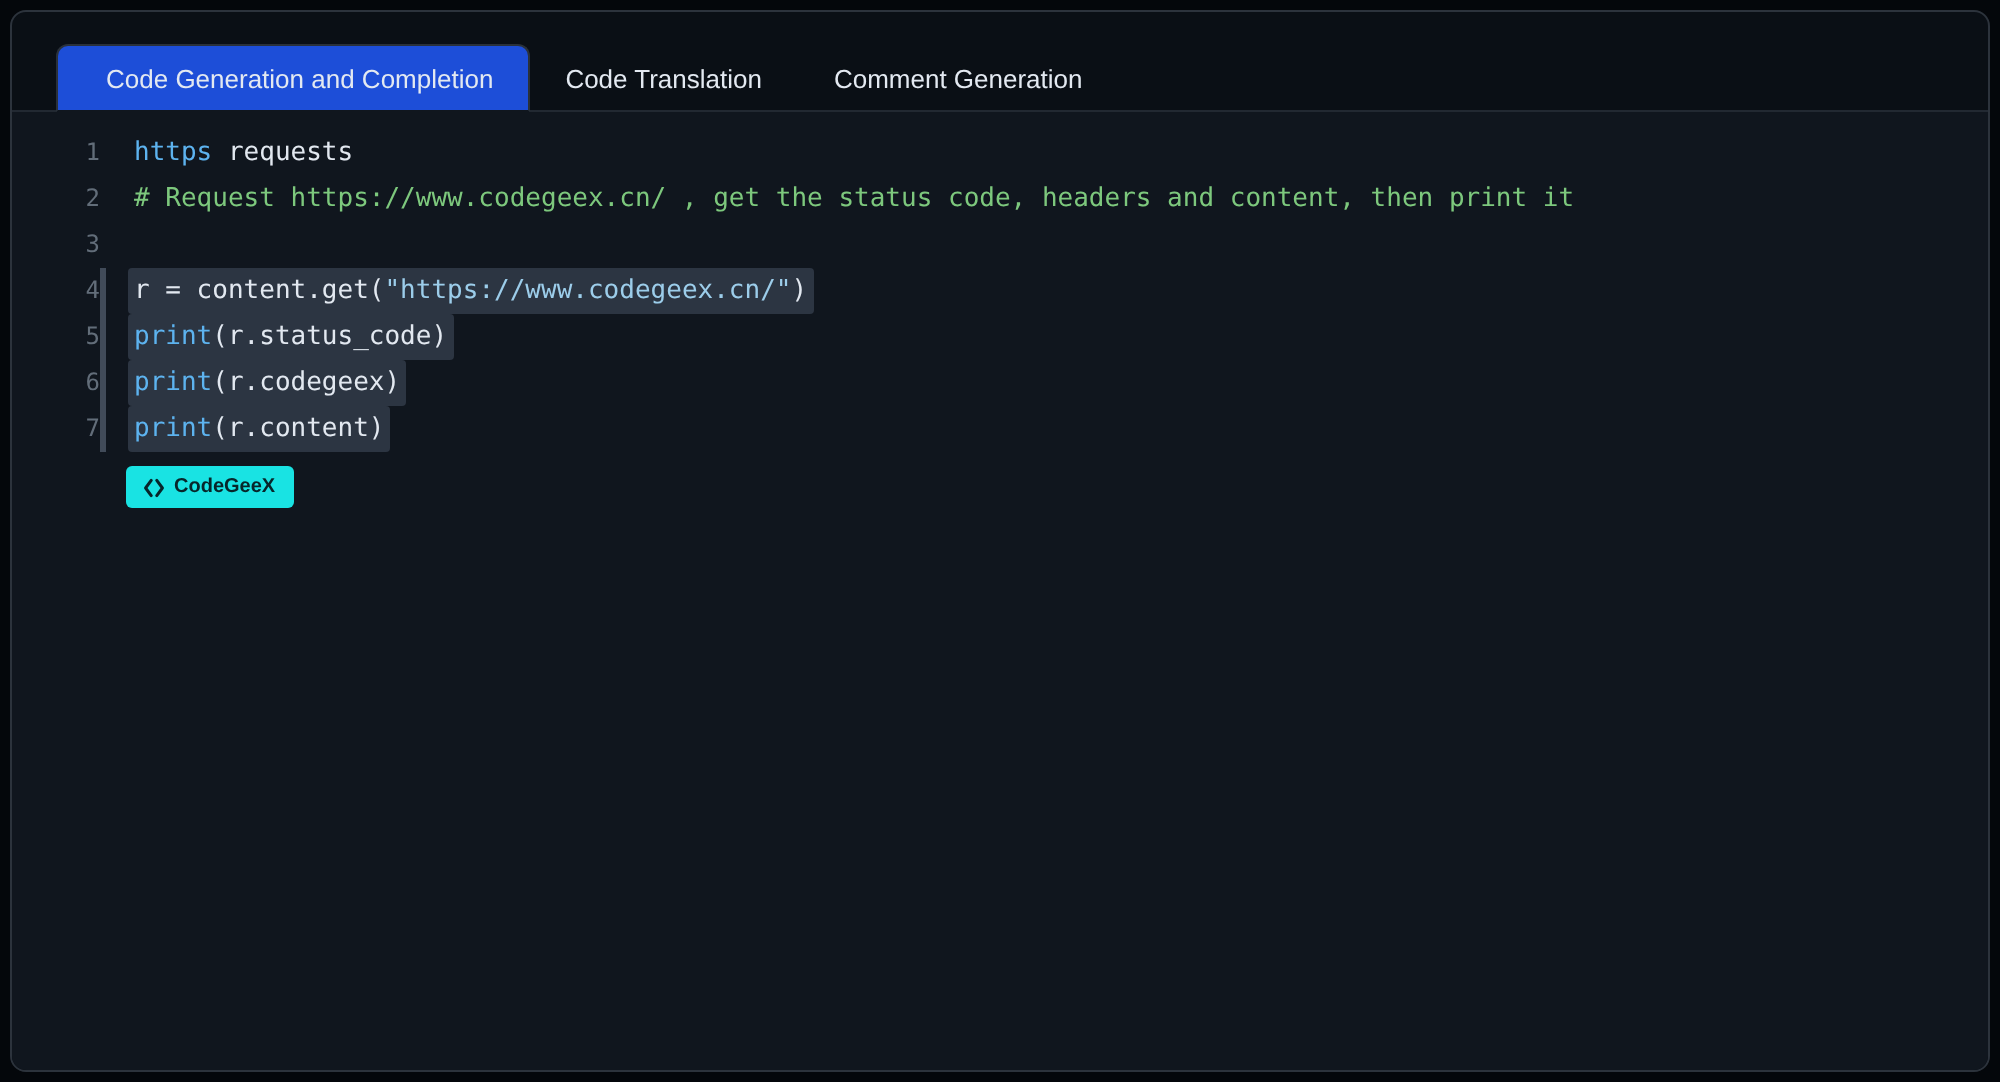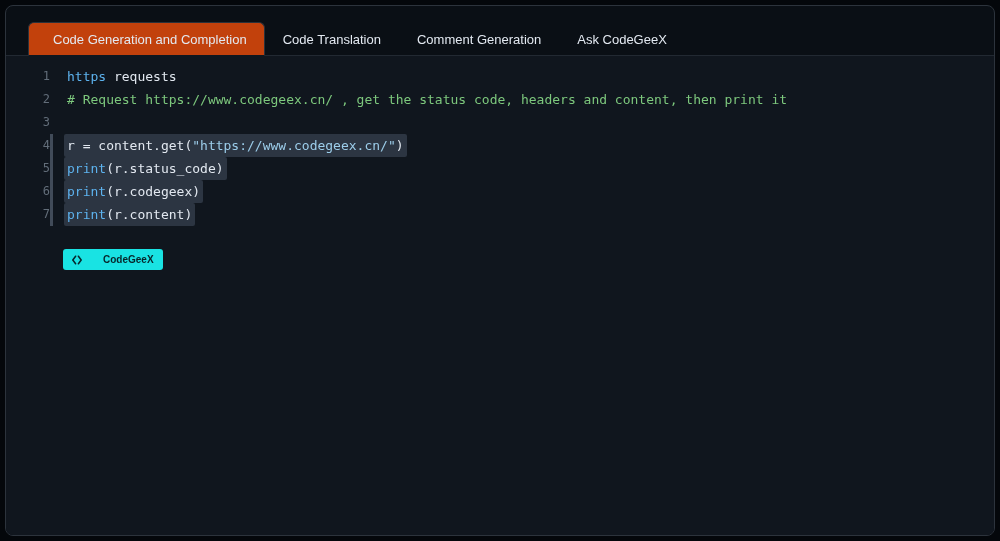--- a/index.html
+++ b/index.html
@@ -35,21 +35,21 @@
     color:#e3e9f1;
     font-size:13px;
     cursor:pointer;
     white-space:nowrap;
     border:1px solid transparent;
     border-bottom:none;
     border-radius:6px 6px 0 0;
     margin-bottom:-1px;
   }
   .tab.active{
-    background:#c2410c;
+    background:#1d4ed8;
     border-color:#2a313a;
     border-bottom:1px solid #10161e;
     padding-left:24px;
   }
   
   .editor{
     position:absolute;
     top:50px;left:0;right:0;bottom:0;
     background:#10161e;
     padding-top:9px;
@@ -91,22 +91,22 @@
     margin-left:-3px;
   }
   .tok-keyword{color:var(--keyword);}
   .tok-plain{color:var(--text);}
   .tok-comment{color:var(--comment);}
   .tok-string{color:var(--string);}
   
   .badge{
     display:inline-flex;
     align-items:center;
-    gap:21px;
-    margin:23px 0 0 57px;
+    gap:5px;
+    margin:7px 0 0 57px;
     background:var(--accent);
     color:#07262a;
     font-family:"Liberation Sans",sans-serif;
     font-size:10px;
     font-weight:700;
     padding:5px 9px;
     border-radius:3px;
     cursor:pointer;
     border:none;
   }
@@ -119,23 +119,20 @@
 
   <div class="tabstrip">
     <div class="tab active">
       <span>Code Generation and Completion</span>
     </div>
     <div class="tab">
       <span>Code Translation</span>
     </div>
     <div class="tab">
       <span>Comment Generation</span>
-    </div>
-    <div class="tab">
-      <span>Ask CodeGeeX</span>
     </div>
   </div>
 
   <div class="editor">
     <div>
         <div class="code-row"><span class="gutter">1</span><span class="code"><span class="code-text"><span class="tok-keyword">https</span><span class="tok-plain"> requests</span></span></span></div>
         <div class="code-row"><span class="gutter">2</span><span class="code"><span class="code-text"><span class="tok-comment"># Request https://www.codegeex.cn/ , get the status code, headers and content, then print it</span></span></span></div>
         <div class="code-row"><span class="gutter">3</span><span class="code"></span></div>
         <div class="code-row hl"><span class="gutter">4</span><span class="code"><span class="code-text"><span class="tok-plain">r = content.get(</span><span class="tok-string">"https://www.codegeex.cn/"</span><span class="tok-plain">)</span></span></span></div>
         <div class="code-row hl"><span class="gutter">5</span><span class="code"><span class="code-text"><span class="tok-keyword">print</span><span class="tok-plain">(r.status_code)</span></span></span></div>

